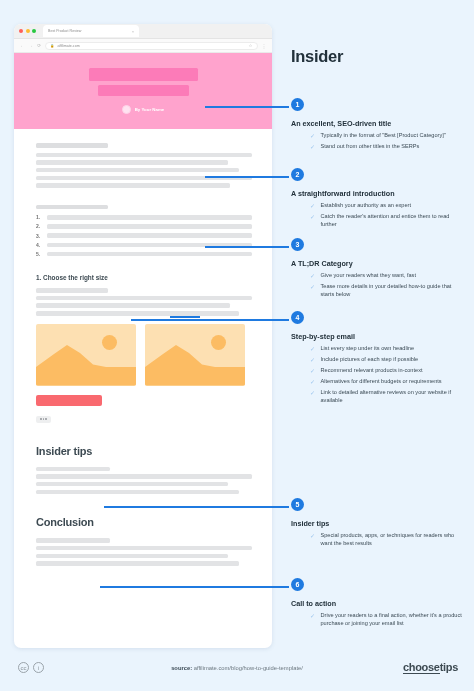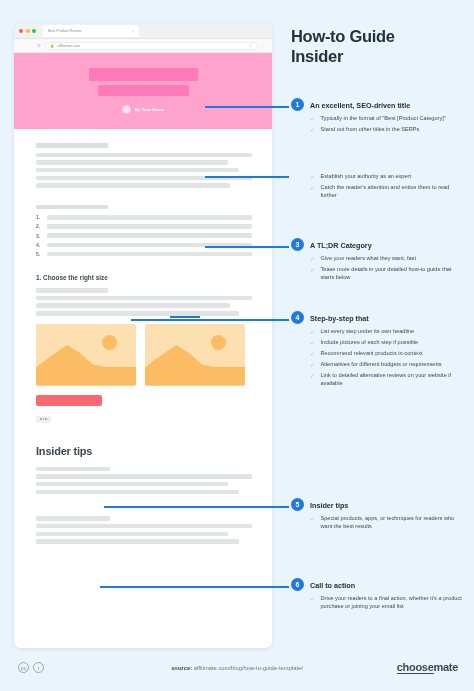--- a/index.html
+++ b/index.html
@@ -98,21 +98,21 @@
     display: flex; align-items: center; justify-content: center; gap: 1.2px;
   }
   .chip i { width: 1.3px; height: 1.3px; border-radius: 50%; background: #9ea1a5; display: block; }
 
   
   .title {
     position: absolute; left: 291px; top: 26px;
     font-size: 16.5px; font-weight: bold; color: #22313b; line-height: 1.22; letter-spacing: -.3px;
   }
   .ann { position: absolute; left: 291px; width: 178px; }
-  .ann-head { display: flex; align-items: flex-start; gap: 6px; }
+  .ann-head { display: flex; align-items: flex-start; gap: 6px; flex-direction: column; }
   .badge {
     width: 13px; height: 13px; border-radius: 50%; background: #1f7ae0; color: #fff;
     font-size: 7px; font-weight: bold; display: flex; align-items: center; justify-content: center;
     flex: 0 0 13px; margin-top: -1px;
   }
   .ann-title { font-size: 7.2px; font-weight: bold; color: #22313b; padding-top: 2px; }
   .bullets { margin: 4px 0 0 19px; }
   .bullet { display: flex; gap: 4.5px; margin-bottom: 3px; }
   .chk { color: #9dc6ee; font-size: 6px; line-height: 1.35; flex: 0 0 6px; }
   .btext { font-size: 5.6px; color: #3b4a55; line-height: 1.38; }
@@ -239,31 +239,32 @@
 
       <div class="blk" style="margin-top:22px">
         <div class="h2 tips">Insider tips</div>
         <div class="ln" style="width:74px"></div>
         <div class="ln" style="width:100%"></div>
         <div class="ln" style="width:89%"></div>
         <div class="ln" style="width:94%"></div>
       </div>
 
       <div class="blk" style="margin-top:22px">
+        <div class="h2 concl">Conclusion</div>
         <div class="ln" style="width:74px"></div>
         <div class="ln" style="width:100%"></div>
         <div class="ln" style="width:89%"></div>
         <div class="ln" style="width:94%"></div>
       </div>
 
     </div>
   </div>
 
   <div class="title">
-    <span>How-to Guide</span><br>
+    <br>
     <span>Insider</span>
   </div>
 
   <div class="conn" style="left:205px; top:106px; width:84px;"></div>
   <div class="conn" style="left:205px; top:176px; width:84px;"></div>
   <div class="conn" style="left:205px; top:246px; width:84px;"></div>
   <div class="conn" style="left:131px; top:319px; width:158px;"></div>
   <div class="conn" style="left:104px; top:506px; width:185px;"></div>
   <div class="conn" style="left:100px; top:586px; width:189px;"></div>
 
@@ -278,20 +279,24 @@
         <span class="btext">Typically in the format of "Best [Product Category]"</span>
       </div>
       <div class="bullet">
         <span class="chk">✓</span>
         <span class="btext">Stand out from other titles in the SERPs</span>
       </div>
     </div>
   </div>
 
   <div class="ann" style="top:169px">
+    <div class="ann-head">
+      <span class="badge">2</span>
+      <span class="ann-title">A straightforward introduction</span>
+    </div>
     <div class="bullets">
       <div class="bullet">
         <span class="chk">✓</span>
         <span class="btext">Establish your authority as an expert</span>
       </div>
       <div class="bullet">
         <span class="chk">✓</span>
         <span class="btext" style="width:136px">Catch the reader's attention and entice them to read further</span>
       </div>
     </div>
@@ -310,21 +315,21 @@
       <div class="bullet">
         <span class="chk">✓</span>
         <span class="btext" style="width:140px">Tease more details in your detailed how-to guide that starts below</span>
       </div>
     </div>
   </div>
 
   <div class="ann" style="top:312px">
     <div class="ann-head">
       <span class="badge">4</span>
-      <span class="ann-title">Step-by-step that</span>
+      <span class="ann-title">Step-by-step email</span>
     </div>
     <div class="bullets">
       <div class="bullet">
         <span class="chk">✓</span>
         <span class="btext">List every step under its own headline</span>
       </div>
       <div class="bullet">
         <span class="chk">✓</span>
         <span class="btext">Include pictures of each step if possible</span>
       </div>
@@ -372,17 +377,17 @@
   <div class="footer">
     <div class="cc">
       <span class="cc-circ">cc</span>
       <span class="cc-circ">i</span>
     </div>
     <div class="source">
       <b>source:</b>
       <span>affilimate.com/blog/how-to-guide-template/</span>
     </div>
     <div class="logo">
-      <span class="u">choose</span><span>mate</span>
+      <span class="u">choose</span><span>tips</span>
     </div>
   </div>
 
 </div>
 
 </body></html>

